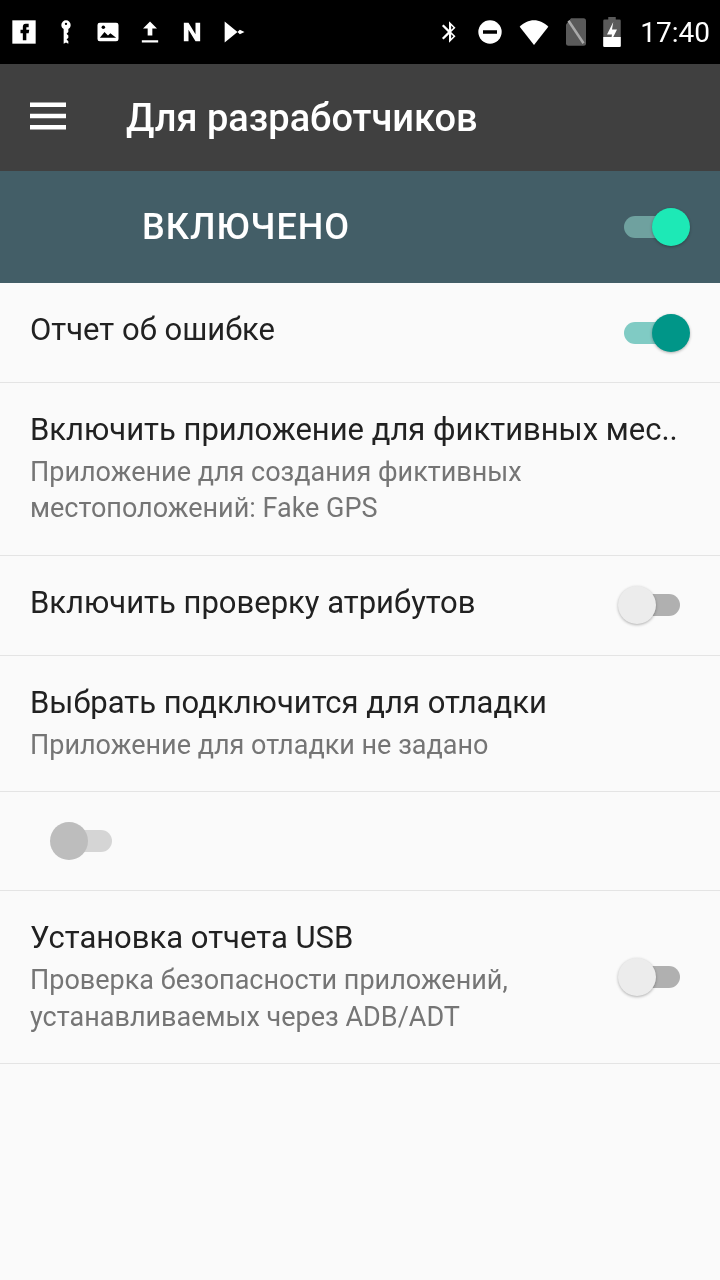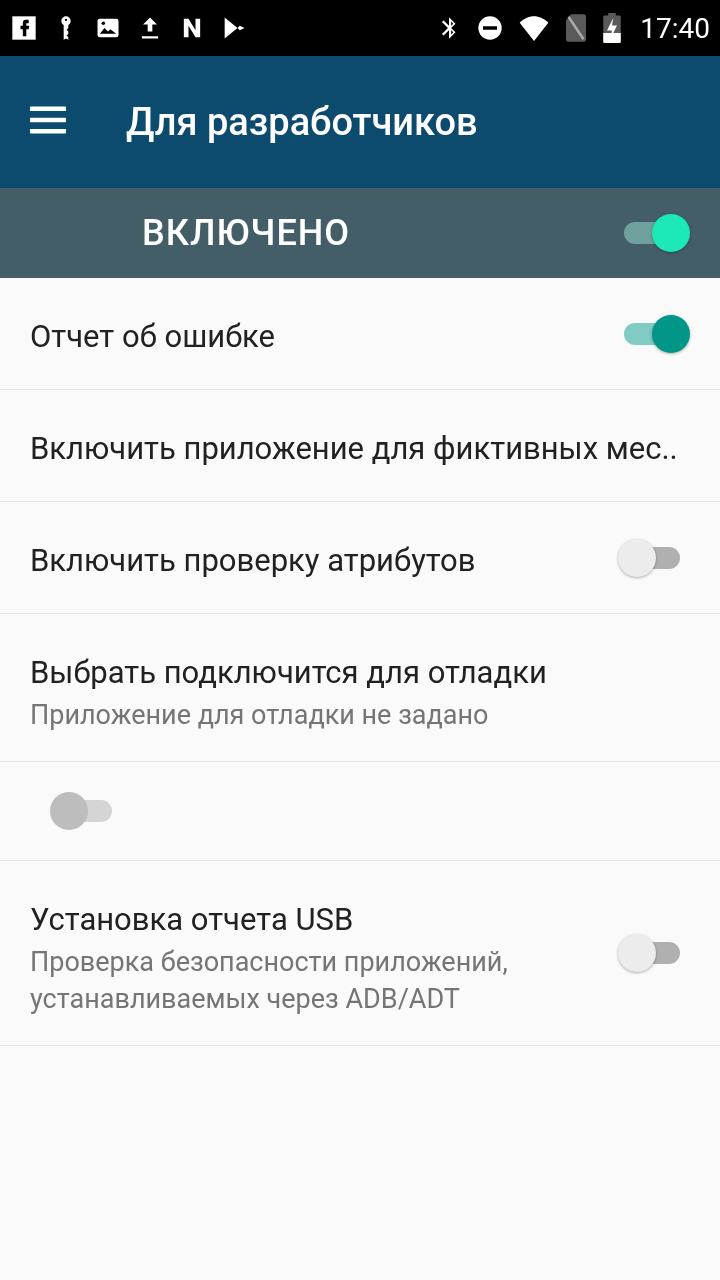--- a/index.html
+++ b/index.html
@@ -4,64 +4,64 @@
   <style>
     * { margin: 0; padding: 0; box-sizing: border-box; }
     body {
       width: 720px;
       height: 1280px;
       font-family: Roboto, "Helvetica Neue", Arial, sans-serif;
       background: #fafafa;
       overflow: hidden;
     }
     .status-bar {
-      height: 56px;
+      height: 64px;
       background: #000;
       display: flex;
       align-items: center;
       justify-content: space-between;
       padding: 0 10px;
       color: #fff;
     }
     .status-left, .status-right {
       display: flex;
       align-items: center;
       gap: 14px;
     }
     .status-left svg, .status-right svg { display: block; }
     .status-time { font-size: 28px; font-weight: 400; margin-left: 4px; }
     .app-bar {
-      height: 132px;
-      background: #0c4a6e;
+      height: 107px;
+      background: #404040;
       display: flex;
       align-items: center;
       padding: 0 30px;
       color: #fff;
     }
     .hamburger { margin-right: 60px; }
     .app-bar-title { font-size: 38px; font-weight: 500; }
     .master-toggle {
-      height: 90px;
+      height: 112px;
       background: #435e67;
       display: flex;
       align-items: center;
       justify-content: space-between;
       padding: 0 30px 0 142px;
     }
     .master-toggle-label { color: #fff; font-size: 36px; font-weight: 500; letter-spacing: 1px; }
     .list { background: #fafafa; }
     .list-item {
       padding: 28px 30px;
       border-bottom: 1px solid #e4e4e4;
       display: flex;
       align-items: center;
       justify-content: space-between;
     }
     .list-item-text { flex: 1; min-width: 0; }
-    .list-item-title { font-size: 31px; color: #212121; margin-bottom: 6px; margin-top: 12px; }
+    .list-item-title { font-size: 31px; color: #212121; margin-bottom: 6px; }
     .list-item-sub { font-size: 27px; color: #757575; line-height: 1.35; }
     .list-item.disabled .list-item-title { color: #bdbdbd; }
     .list-item.disabled .list-item-sub { color: #cfcfcf; }
     .switch {
       position: relative;
       width: 72px;
       height: 42px;
       margin-left: 20px;
       flex-shrink: 0;
     }
@@ -188,20 +188,21 @@
     </div>
     <div class="switch on">
       <div class="switch-track"></div>
         <div class="switch-thumb"></div>
     </div>
   </div>
 
   <div class="list-item">
     <div class="list-item-text">
       <div class="list-item-title truncate">Включить приложение для фиктивных мес..</div>
+      <div class="list-item-sub">Приложение для создания фиктивных местоположений: Fake GPS</div>
     </div>
   </div>
 
   <div class="list-item">
     <div class="list-item-text">
       <div class="list-item-title">Включить проверку атрибутов</div>
     </div>
     <div class="switch off">
       <div class="switch-track"></div>
         <div class="switch-thumb"></div>

